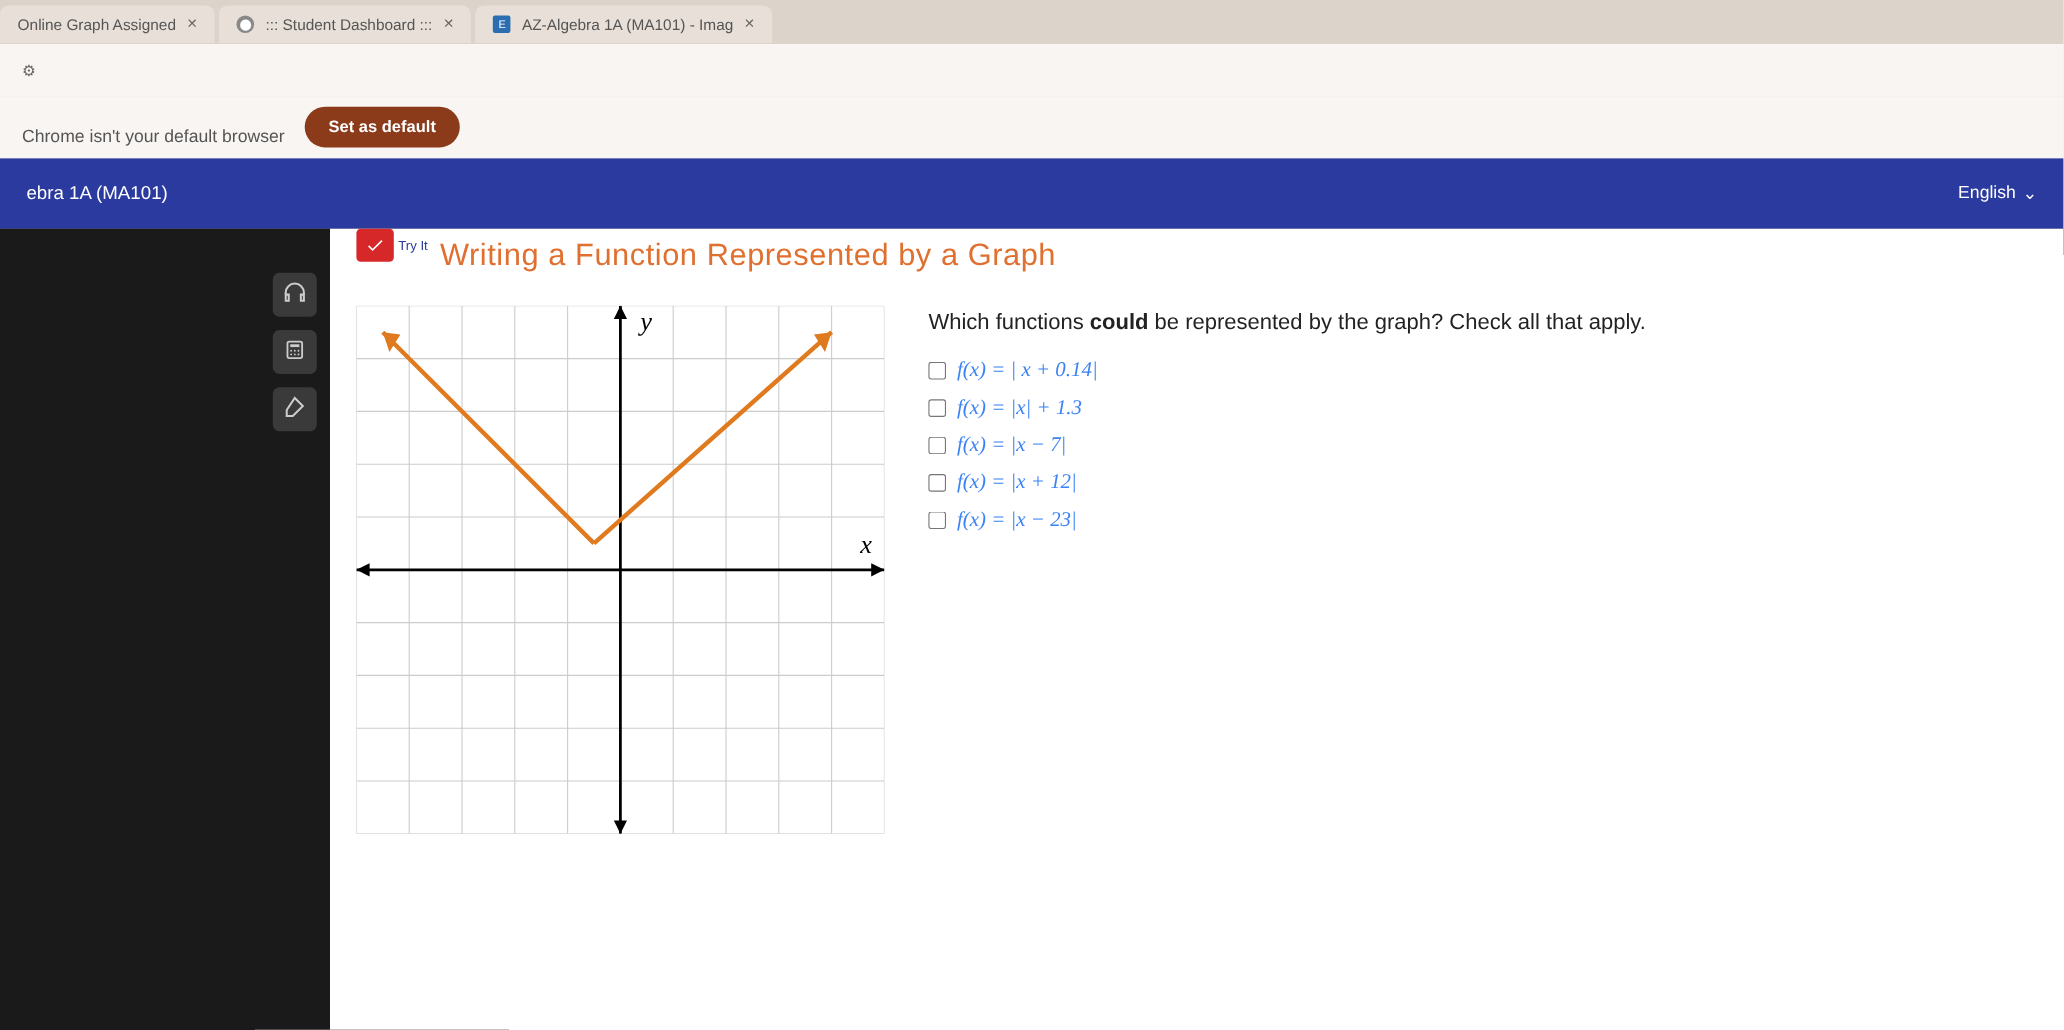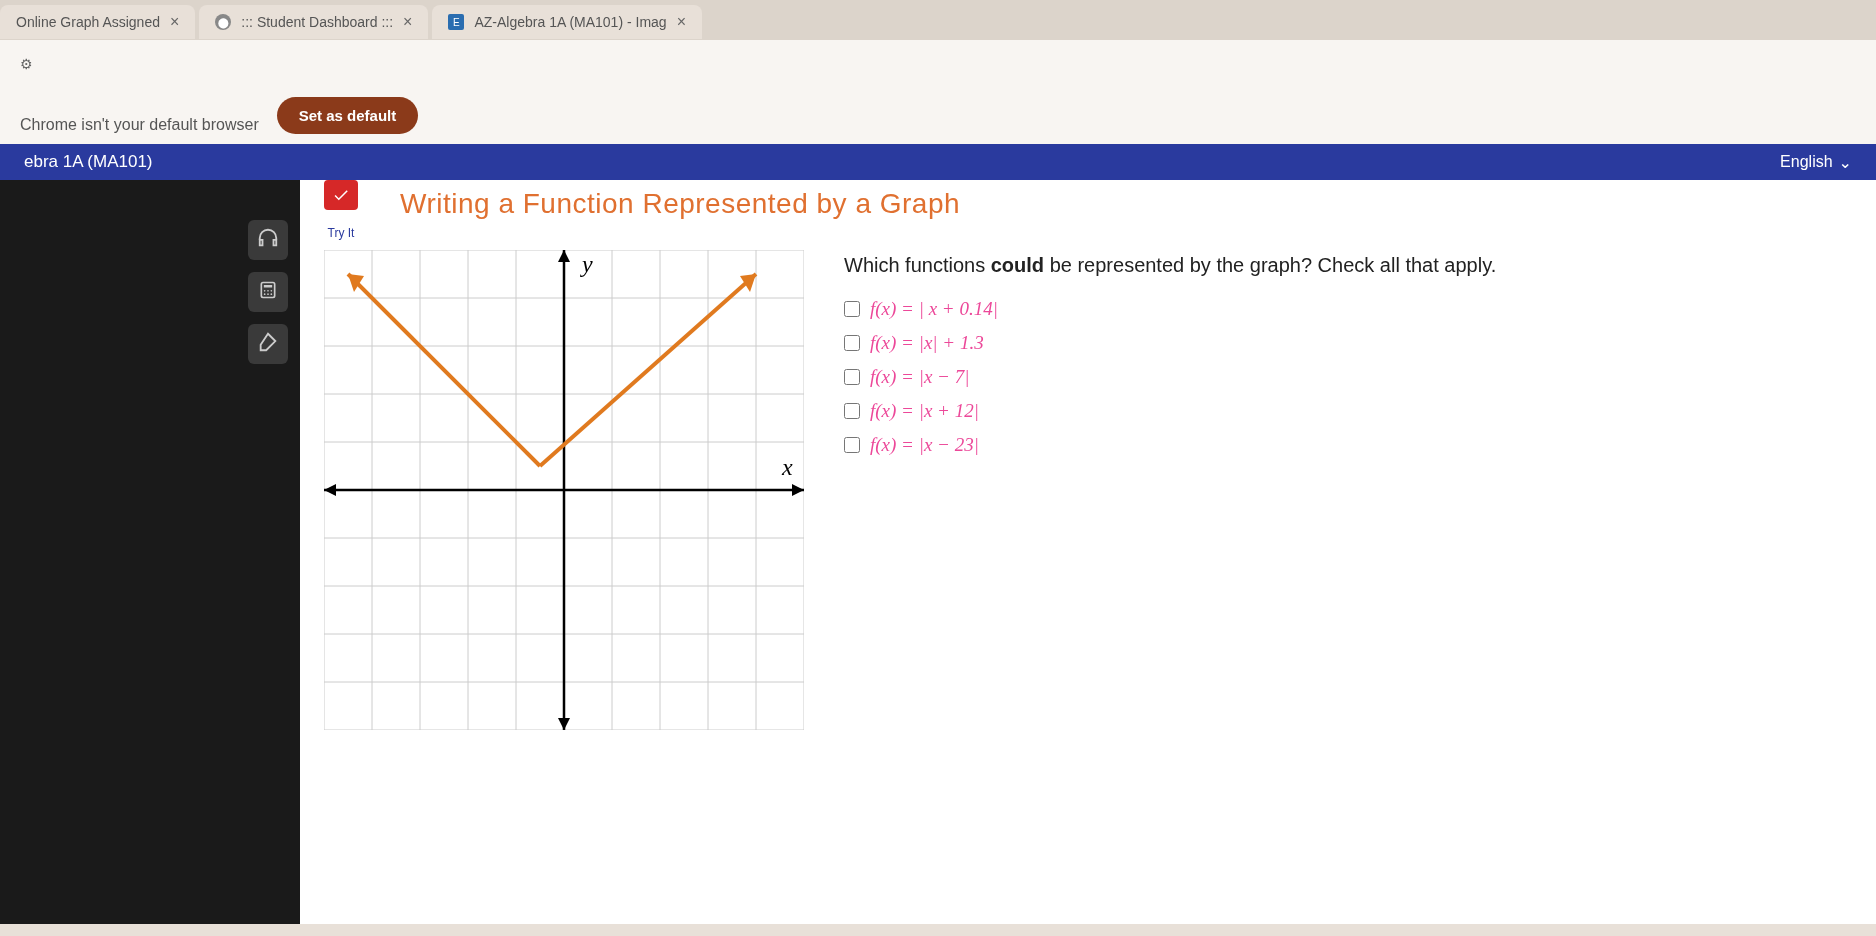--- a/index.html
+++ b/index.html
@@ -75,21 +75,21 @@
   }
 
   
   .app-header {
     background: #2a3a9e;
     color: #fff;
     display: flex;
     align-items: center;
     justify-content: space-between;
     padding: 10px 24px;
-    height: 36px;
+    height: 64px;
   }
   .course-label { font-size: 17px; font-weight: 500; }
   .lang-select {
     color: #fff;
     font-size: 16px;
     display: flex;
     align-items: center;
     gap: 6px;
     cursor: pointer;
     text-align: right;
@@ -133,23 +133,22 @@
     position: relative;
     display: flex;
     padding: 0;
   }
 
   .try-it-tab {
     position: absolute;
     top: 0;
     left: 24px;
     display: flex;
-    flex-direction: column;
-    align-items: center;
-    gap: 16px;
+    align-items: center;
+    gap: 4px;
   }
   .try-it-icon {
     width: 34px; height: 30px;
     background: #d62828;
     border-radius: 4px;
     display: flex; align-items: center; justify-content: center;
     color: #fff;
   }
   .try-it-label { color: #2a3a9e; font-size: 12px; font-weight: 500; }
 
@@ -201,21 +200,21 @@
     display: flex;
     align-items: center;
     gap: 10px;
   }
   .opt input[type=checkbox] {
     width: 16px; height: 16px;
     cursor: pointer;
   }
   .opt label {
     font-size: 19px;
-    color: #ec4899;
+    color: #3b82f6;
     font-style: italic;
     font-family: "Times New Roman", serif;
     cursor: pointer;
   }
 </style>
 </head>
 <body>
 
 <div class="tab-strip">
   <div class="tab">

